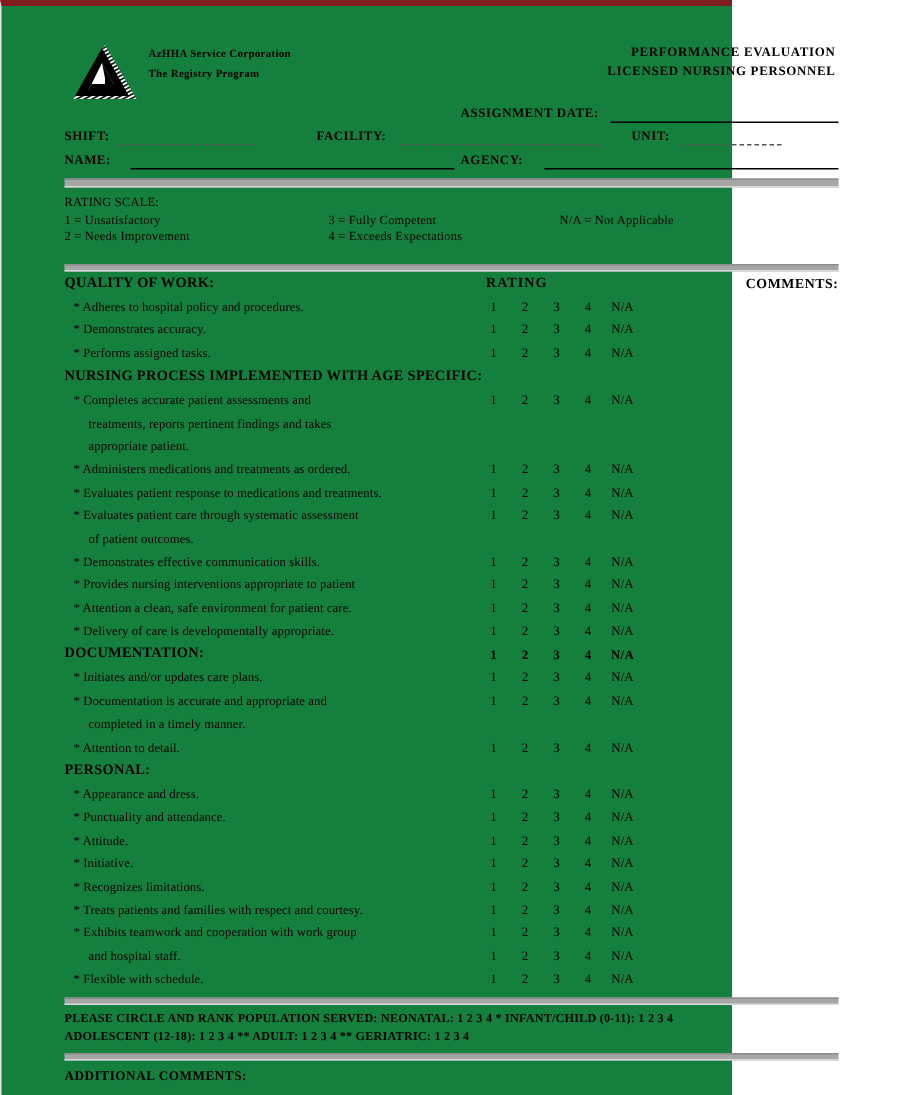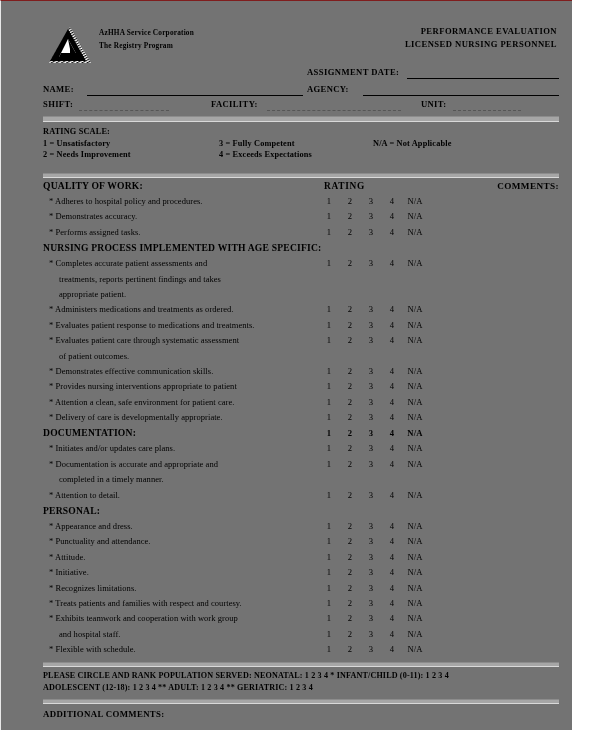--- a/index.html
+++ b/index.html
@@ -11,25 +11,25 @@
     width: 600px;
     height: 730px;
     font-family: "Liberation Serif", "DejaVu Serif", serif;
     color: #000000;
     overflow: hidden;
     position: relative;
   }
   .page {
     position: absolute;
     left: 0; top: 0;
-    width: 572px;
+    width: 488px;
     height: 730px;
-    background: #737373;
+    background: #15803d;
     border-left: 1px solid #e8e8e8;
-    border-top: 1px solid #7f1d1d;
+    border-top: 4px solid #7f1d1d;
     box-sizing: border-box;
   }
   .inner {
     position: absolute;
     left: 42px;
     top: 22px;
     width: 516px;
   }
 
   
@@ -108,21 +108,21 @@
   .bar.thin {
     height: 3px;
   }
 
   
   .rating-scale {
     position: relative;
     padding-top: 5px;
     height: 46px;
     font-size: 8.3px;
-    font-weight: bold;
+    font-weight: normal;
     letter-spacing: 0.15px;
   }
   .rs-title { position: absolute; left: 0; top: 5px; }
   .rs-c1 { position: absolute; left: 0; }
   .rs-c2 { position: absolute; left: 176px; }
   .rs-c3 { position: absolute; left: 330px; }
   .rs-l1 { top: 17px; }
   .rs-l2 { top: 28px; }
 
   
@@ -243,36 +243,36 @@
         <div>PERFORMANCE EVALUATION</div>
         <div>LICENSED NURSING PERSONNEL</div>
       </div>
     </div>
 
     <div class="assign-row">
       <span class="assign-label">ASSIGNMENT DATE:</span>
       <span class="rule" style="left:364px; top:11px; width:152px;"></span>
     </div>
 
-    <div class="field-row" style="height:17px;">
-      <span class="fl" style="left:0; top:2px;">NAME:</span>
-      <span class="rule" style="left:44px; top:13px; width:216px;"></span>
-      <span class="fl" style="left:264px; top:2px;">AGENCY:</span>
-      <span class="rule" style="left:320px; top:13px; width:196px;"></span>
-    </div>
-
     <div class="field-row" style="height:14px;">
       <span class="fl" style="left:0; top:0;">SHIFT:</span>
       <span class="rule-dotted" style="left:36px; top:11px; width:90px;"></span>
       <span class="fl" style="left:168px; top:0;">FACILITY:</span>
       <span class="rule-dotted" style="left:224px; top:11px; width:134px;"></span>
       <span class="fl" style="left:378px; top:0;">UNIT:</span>
       <span class="rule-dotted" style="left:410px; top:11px; width:68px;"></span>
     </div>
 
+    <div class="field-row" style="height:17px;">
+      <span class="fl" style="left:0; top:2px;">NAME:</span>
+      <span class="rule" style="left:44px; top:13px; width:216px;"></span>
+      <span class="fl" style="left:264px; top:2px;">AGENCY:</span>
+      <span class="rule" style="left:320px; top:13px; width:196px;"></span>
+    </div>
+
     <div class="bar"></div>
 
     <div class="rating-scale">
       <span class="rs-title">RATING SCALE:</span>
       <span class="rs-c1 rs-l1">1 = Unsatisfactory</span>
       <span class="rs-c1 rs-l2">2 = Needs Improvement</span>
       <span class="rs-c2 rs-l1">3 = Fully Competent</span>
       <span class="rs-c2 rs-l2">4 = Exceeds Expectations</span>
       <span class="rs-c3 rs-l1">N/A = Not Applicable</span>
     </div>

